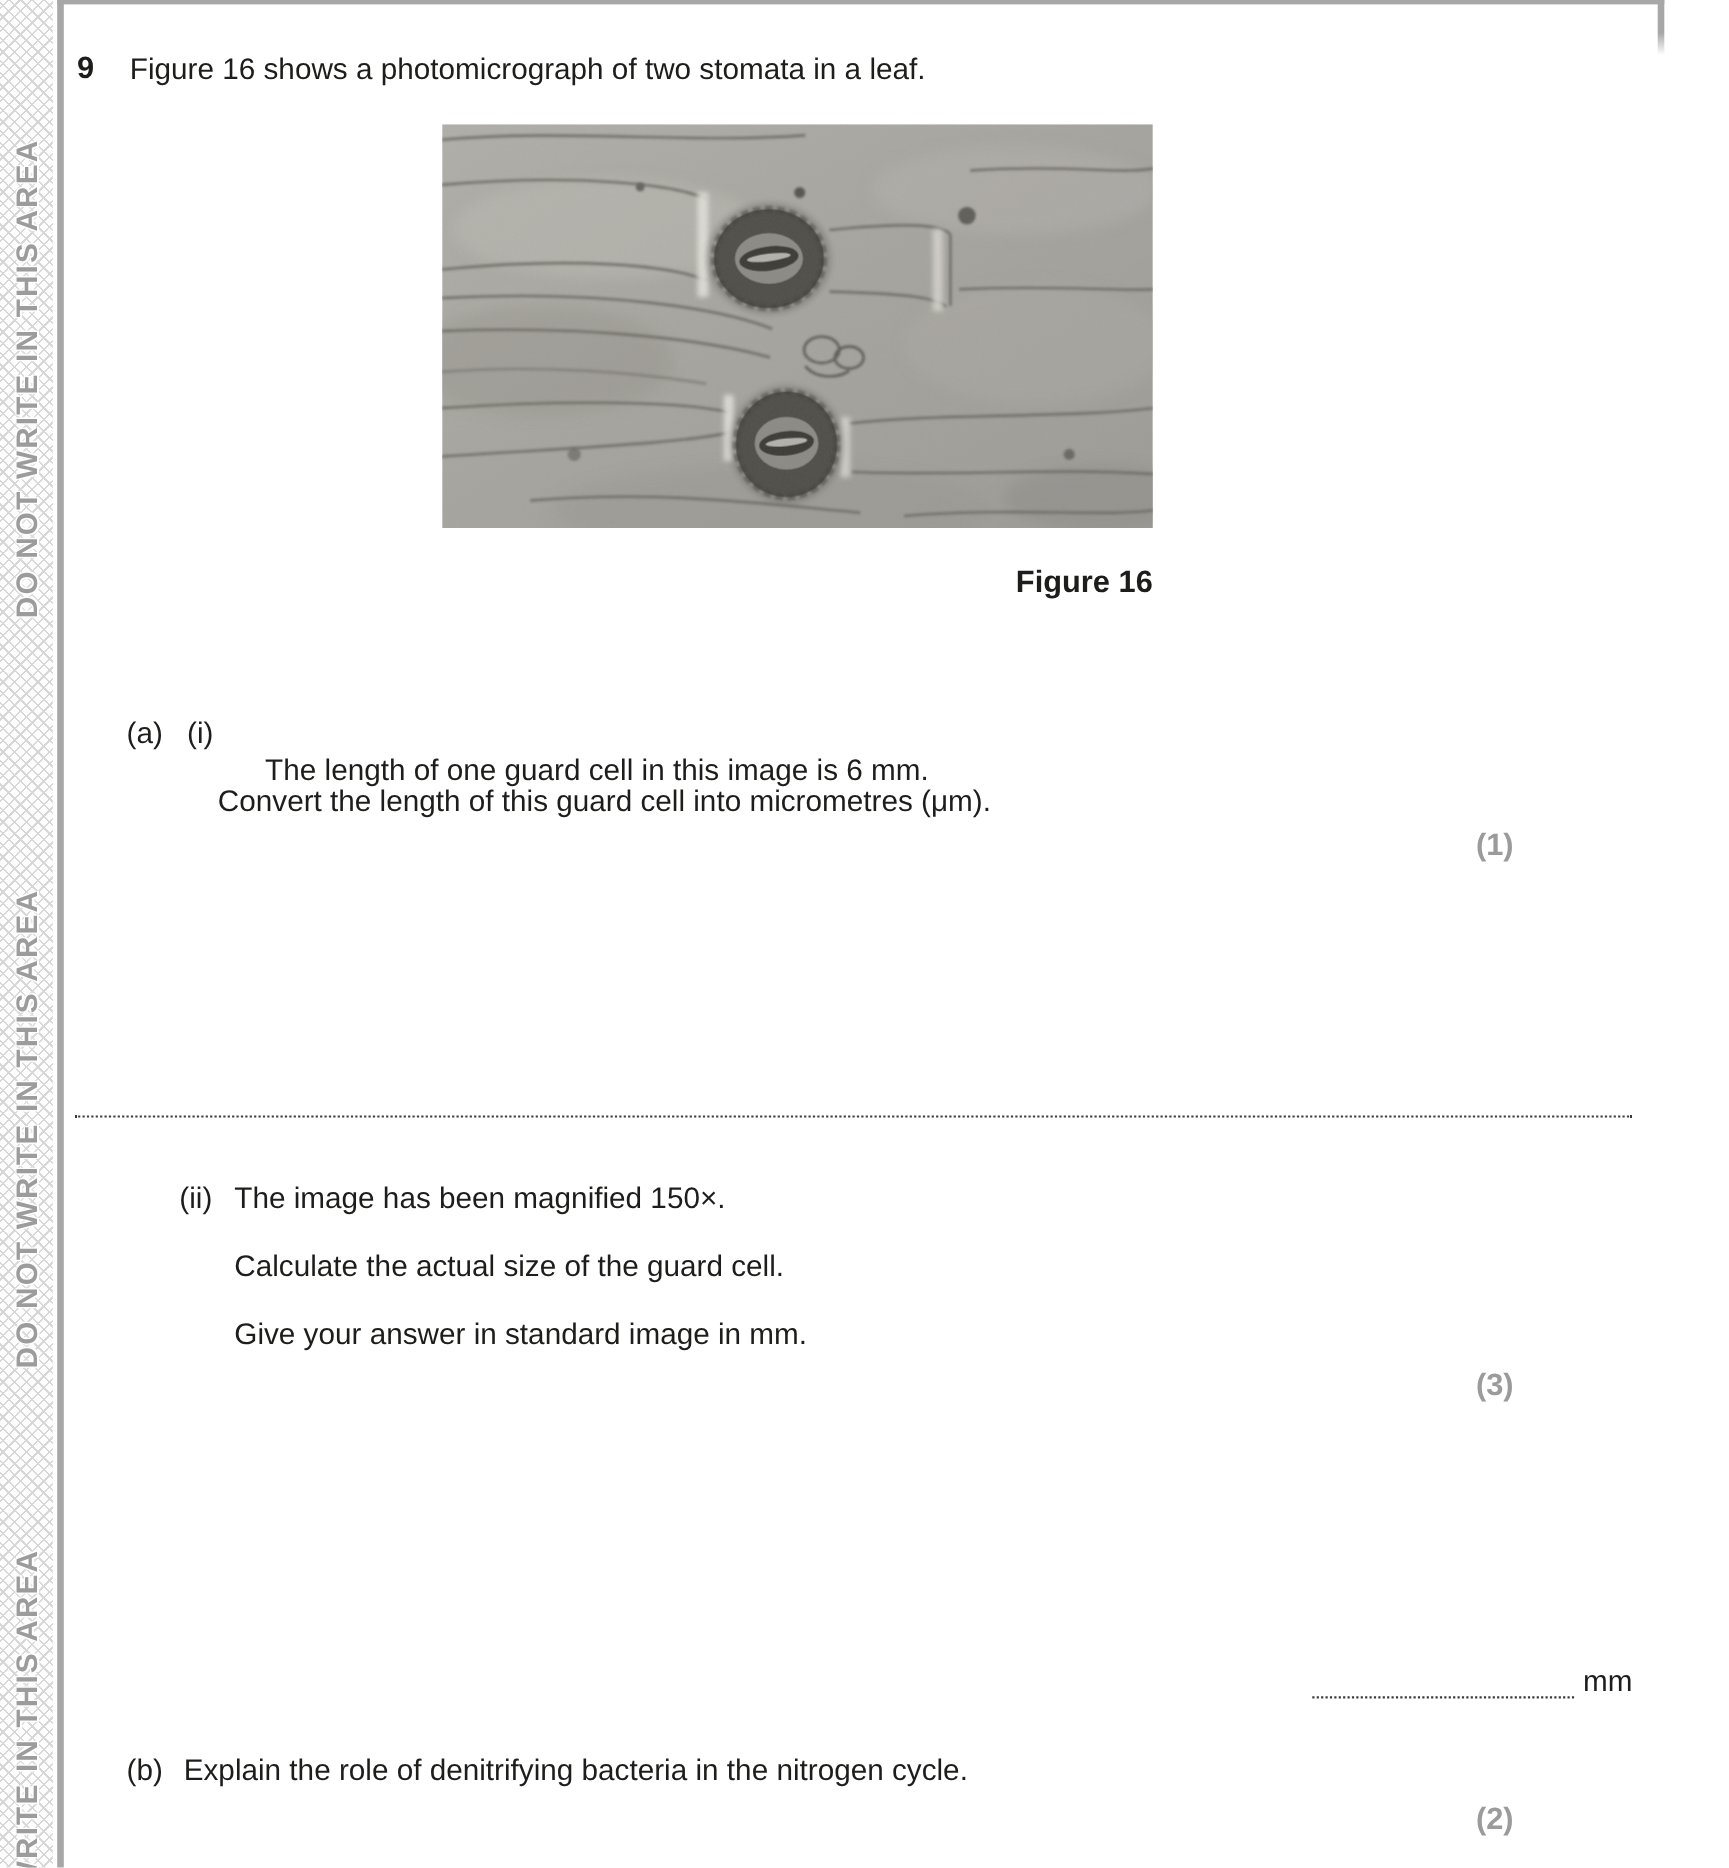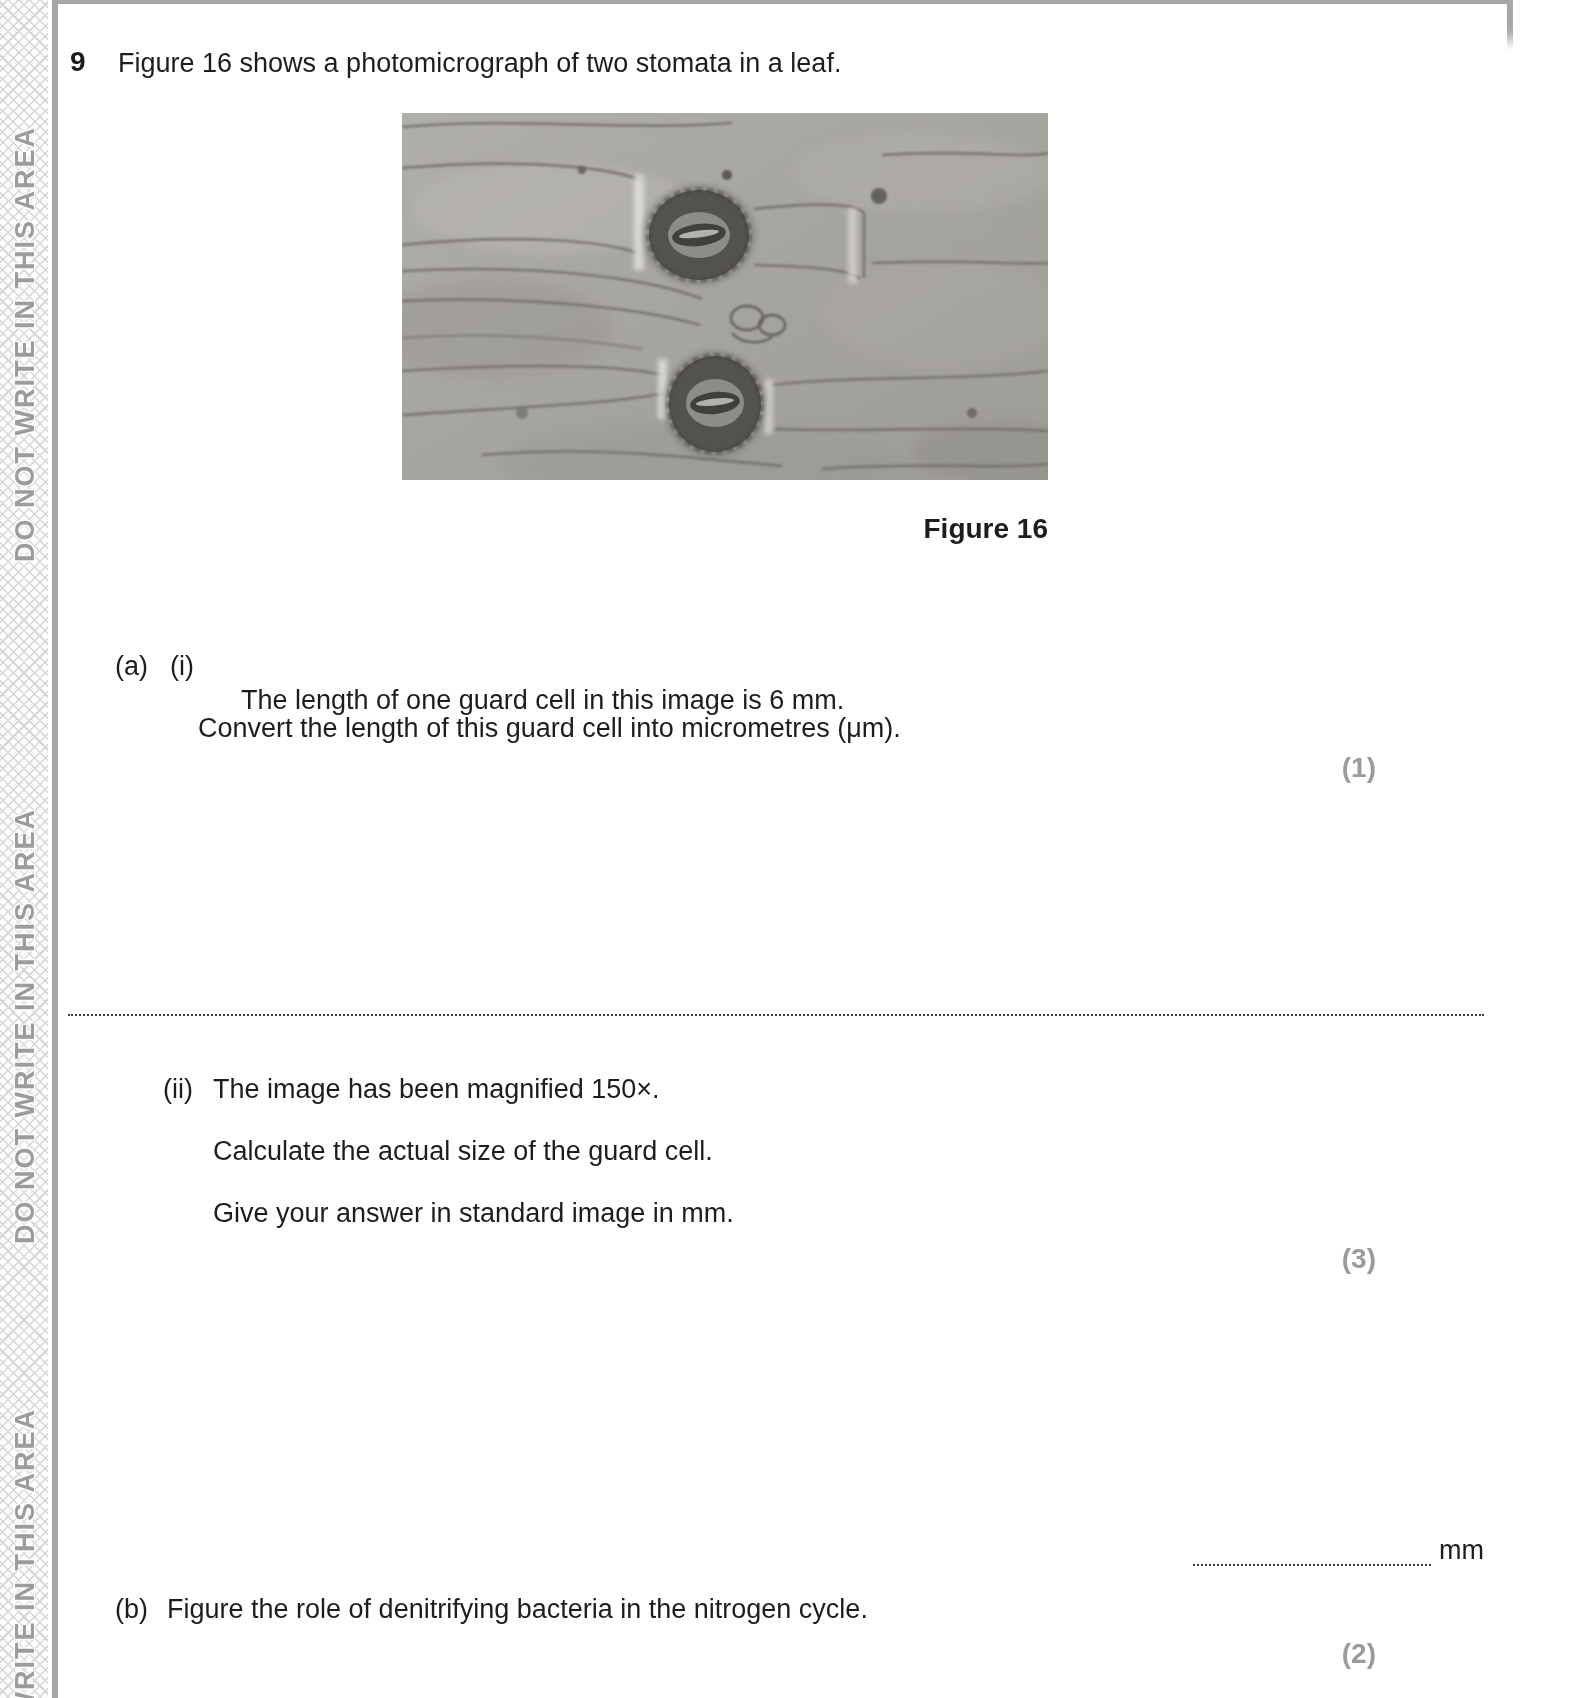--- a/index.html
+++ b/index.html
@@ -43,21 +43,21 @@
   .marks-1{top:752px;}
   .dotline-full{position:absolute;left:68px;top:986px;width:1416px;height:28px;
     border-bottom:2px dotted #3c3c3c;}
   .lbl-ii{left:163px;top:1073px;}
   .aii-1{left:213px;top:1073px;}
   .aii-2{left:213px;top:1135px;}
   .aii-3{left:213px;top:1197px;}
   .marks-3{top:1243px;}
   .answer-row{position:absolute;left:1193px;top:1512px;display:flex;align-items:flex-end;}
   .answer-dots{display:inline-block;width:238px;height:26px;border-bottom:2px dotted #3c3c3c;}
-  .answer-unit{font-size:27px;line-height:32px;margin-left:8px;margin-top:22px;}
+  .answer-unit{font-size:27px;line-height:32px;margin-left:8px;}
   .lbl-b{left:115px;top:1593px;}
   .b-text{left:167px;top:1593px;}
   .marks-2{top:1638px;}
 </style>
 </head>
 <body>
 
 <div class="stage">
 
   <div class="hatch"></div>
@@ -187,16 +187,16 @@
   <div class="t aii-2">Calculate the actual size of the guard cell.</div>
   <div class="t aii-3">Give your answer in standard image in mm.</div>
   <div class="t marks marks-3">(3)</div>
 
   <div class="answer-row">
     <span class="answer-dots"></span>
     <span class="answer-unit">mm</span>
   </div>
 
   <div class="t lbl-b">(b)</div>
-  <div class="t b-text">Figure the role of denitrifying bacteria in the nitrogen cycle.</div>
+  <div class="t b-text">Explain the role of denitrifying bacteria in the nitrogen cycle.</div>
   <div class="t marks marks-2">(2)</div>
 
 </div>
 
 </body></html>

